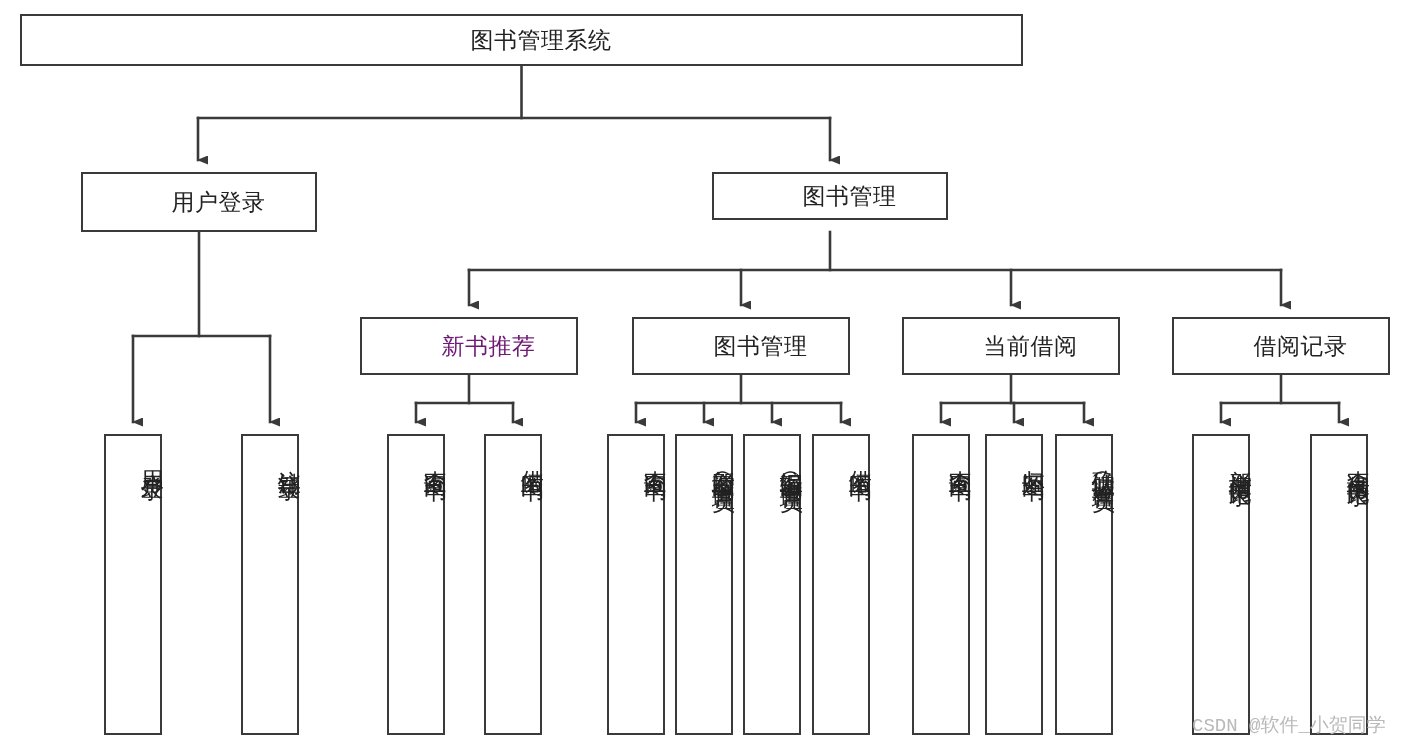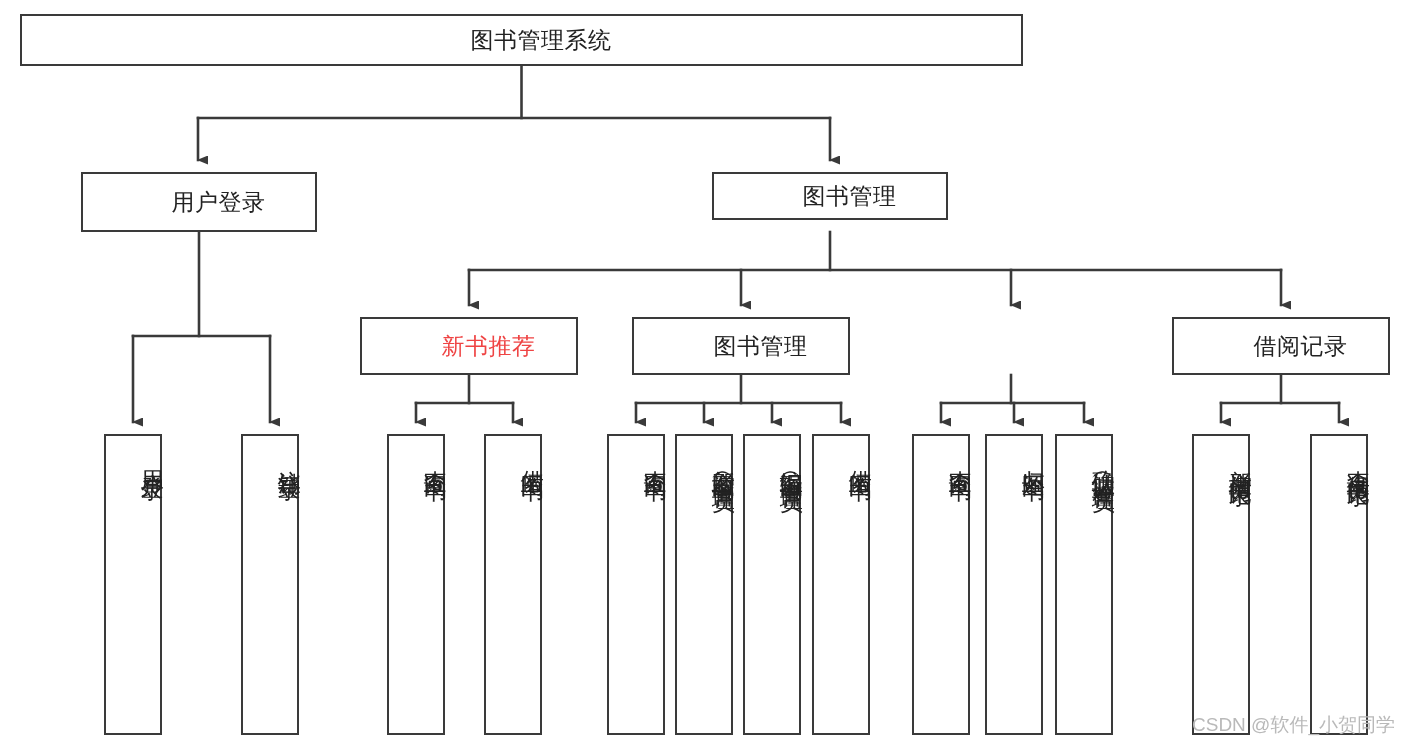--- a/index.html
+++ b/index.html
@@ -63,21 +63,21 @@
     white-space: nowrap;
   }
   .watermark {
     position: absolute;
     left: 1192px;
     top: 712px;
     font-size: 19px;
     color: #b9b9b9;
     white-space: nowrap;
     z-index: 5;
-    font-family: Liberation Sans, sans-serif;
+    font-family: Liberation Mono, monospace;
   }
 </style>
 </head>
 <body style="background: rgb(255, 255, 255);">
 
 <div id="diagram-root" style="background: rgb(255, 255, 255);">
 
   <svg id="edge-layer" viewBox="0 0 1405 747" width="1405" height="747">
     <defs>
       <marker id="arrowhead" markerWidth="9" markerHeight="11" refX="4.5" refY="10" orient="auto" markerUnits="userSpaceOnUse">
@@ -132,25 +132,28 @@
     <span class="label">图书管理系统</span>
   </div>
 
   <div class="node node-l1" style="left: 81px; top: 172px; width: 236px; height: 60px; border-color: rgb(58, 58, 58); background: rgb(255, 255, 255); color: rgb(34, 34, 34);">
     <span class="label">用户登录</span>
   </div>
   <div class="node node-l1" style="left: 712px; top: 172px; width: 236px; height: 48px; border-color: rgb(58, 58, 58); background: rgb(255, 255, 255); color: rgb(34, 34, 34);">
     <span class="label">图书管理</span>
   </div>
 
-  <div class="node node-l2" style="left: 360px; top: 317px; width: 218px; height: 58px; border-color: rgb(58, 58, 58); background: rgb(255, 255, 255); color: #ef4444;">
+  <div class="node node-l2" style="left: 360px; top: 317px; width: 218px; height: 58px; border-color: rgb(58, 58, 58); background: rgb(255, 255, 255); color: #701a75;">
     <span class="label">新书推荐</span>
   </div>
   <div class="node node-l2" style="left: 632px; top: 317px; width: 218px; height: 58px; border-color: rgb(58, 58, 58); background: rgb(255, 255, 255); color: rgb(34, 34, 34);">
     <span class="label">图书管理</span>
+  </div>
+  <div class="node node-l2" style="left: 902px; top: 317px; width: 218px; height: 58px; border-color: rgb(58, 58, 58); background: rgb(255, 255, 255); color: rgb(34, 34, 34);">
+    <span class="label">当前借阅</span>
   </div>
   <div class="node node-l2" style="left: 1172px; top: 317px; width: 218px; height: 58px; border-color: rgb(58, 58, 58); background: rgb(255, 255, 255); color: rgb(34, 34, 34);">
     <span class="label">借阅记录</span>
   </div>
 
   <div class="node node-leaf" style="left: 104px; top: 434px; width: 58px; height: 301px; border-color: rgb(58, 58, 58); background: rgb(255, 255, 255); color: rgb(34, 34, 34);">
     <span class="label">用户登录</span>
   </div>
   <div class="node node-leaf" style="left: 241px; top: 434px; width: 58px; height: 301px; border-color: rgb(58, 58, 58); background: rgb(255, 255, 255); color: rgb(34, 34, 34);">
     <span class="label">注销登录</span>

